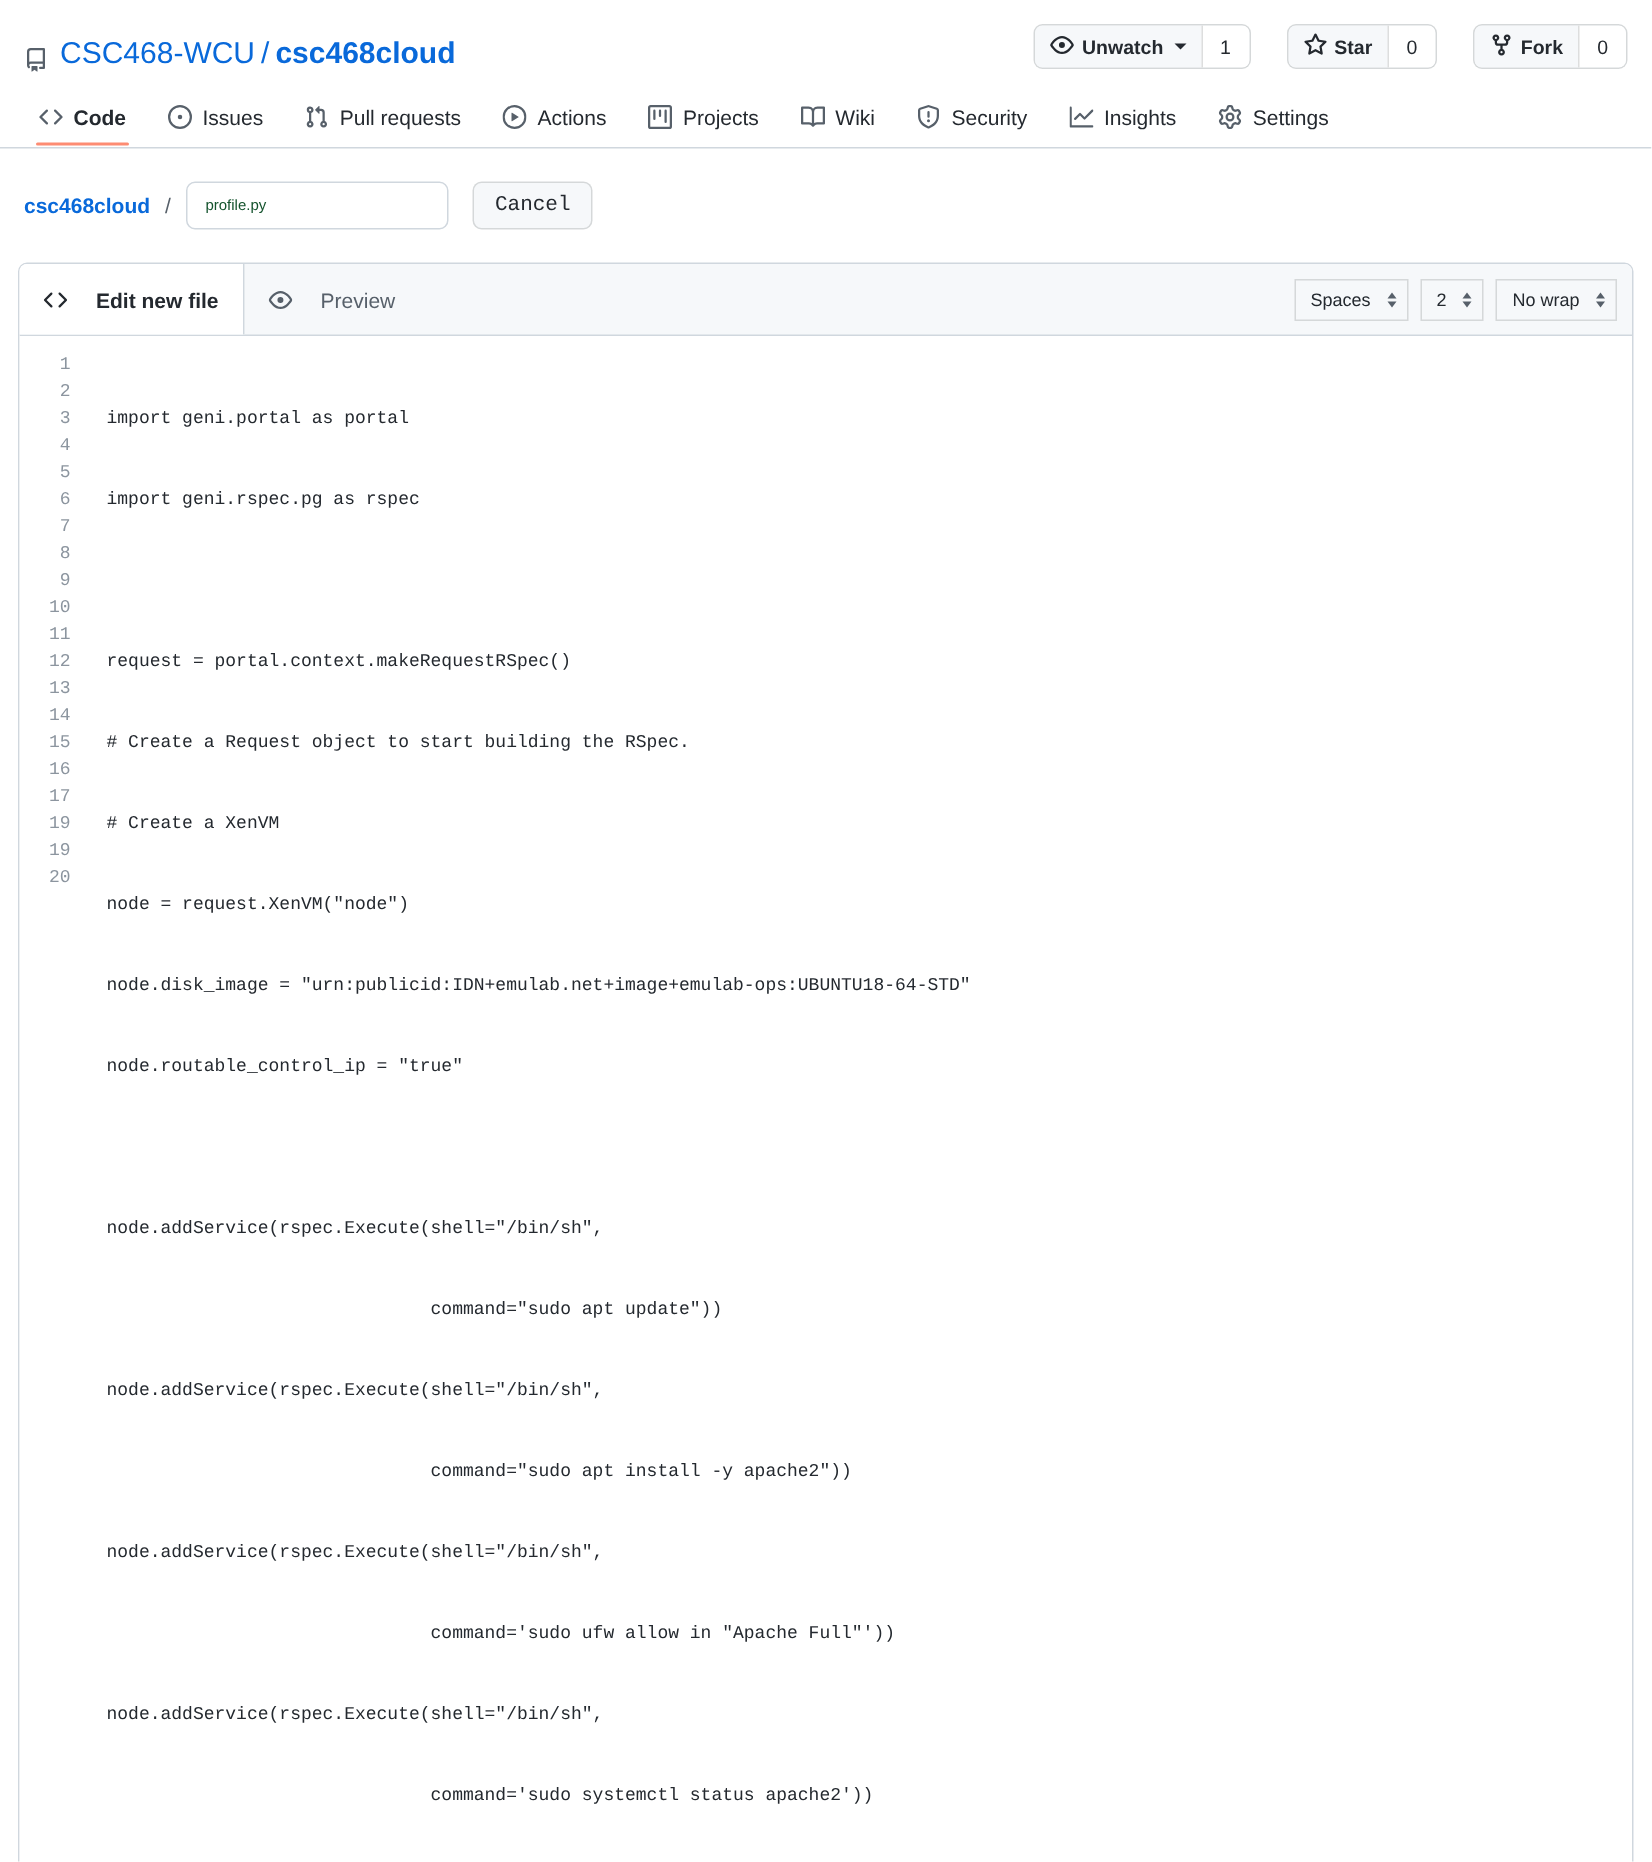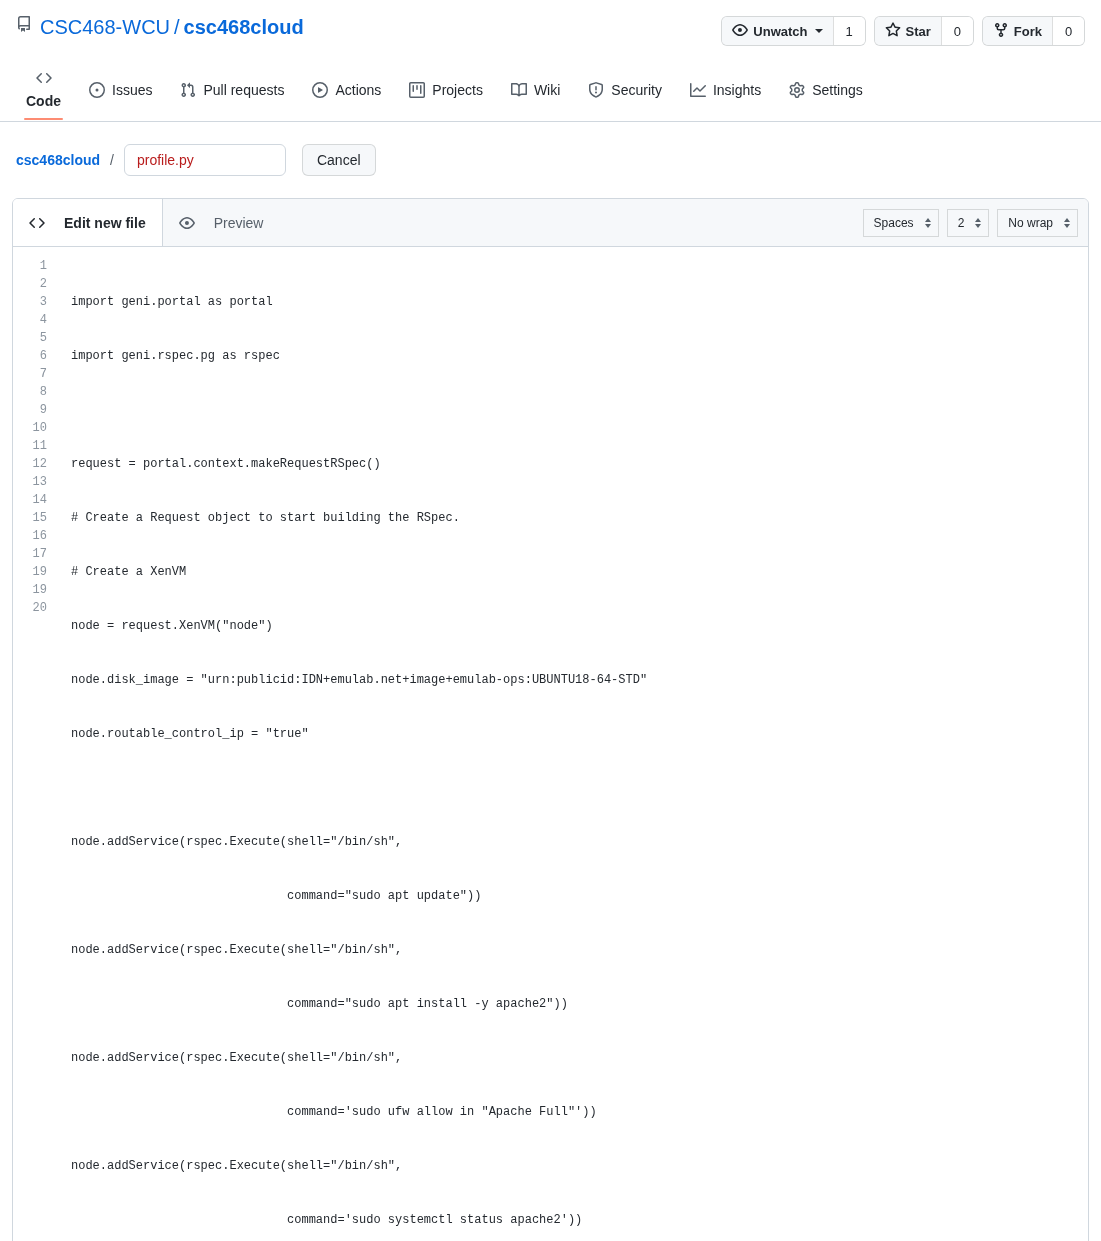--- a/index.html
+++ b/index.html
@@ -13,33 +13,33 @@
   }
   a { text-decoration: none; }
 
   
   .repo-header {
     padding: 16px 16px 0 16px;
     position: relative;
   }
   .repo-title-row {
     display: flex;
-    align-items: flex-start;
+    align-items: flex-end;
     height: 32px;
   }
   .repo-icon { margin-right: 8px; color: #57606a; display: flex; align-items: center; }
   .repo-owner { color: #0969da; font-size: 20px; }
   .repo-slash { color: #0969da; font-size: 20px; margin: 0 4px; }
   .repo-name { color: #0969da; font-size: 20px; font-weight: bold; }
 
   .repo-actions {
     position: absolute;
     right: 16px; top: 16px;
     display: flex;
-    gap: 8px;
+    gap: 24px;
   }
   .btn-group {
     display: flex;
     align-items: stretch;
     height: 30px;
     border: 1px solid rgba(27,31,36,0.15);
     border-radius: 6px;
     background: #f6f8fa;
     overflow: hidden;
   }
@@ -79,58 +79,58 @@
     align-items: center;
     gap: 7px;
     padding: 8px 10px 10px 10px;
     font-size: 14px;
     color: #24292f;
     border-bottom: 2px solid transparent;
     position: relative;
     cursor: pointer;
   }
   .nav-item .ico { color: #57606a; display: flex; align-items: center; }
-  .nav-item.active { font-weight: bold; flex-direction: column; }
+  .nav-item.active { font-weight: bold; }
   .nav-item.active::after {
     content: "";
     position: absolute;
     left: 8px; right: 8px; bottom: -1px;
     height: 2px;
     background: #fd8c73;
     border-radius: 6px;
   }
 
   
   .path-row {
     display: flex;
     align-items: center;
     padding: 22px 16px 0 16px;
     gap: 8px;
   }
   .path-repo { color: #0969da; font-weight: bold; font-size: 14px; }
   .path-sep { color: #57606a; font-size: 14px; margin: 0 2px; }
   .filename-input {
-    width: 162px; height: 32px;
+    width: 175px; height: 32px;
     border: 1px solid #d0d7de;
     border-radius: 6px;
     padding: 0 12px;
-    font-size: 14px;
+    font-size: 10px;
     font-family: "Liberation Sans", sans-serif;
-    color: #b91c1c;
+    color: #14532d;
     background: #ffffff;
     outline: none;
   }
   .btn-cancel-top {
     height: 32px;
     padding: 0 14px;
     border: 1px solid rgba(27,31,36,0.15);
     border-radius: 6px;
     background: #f6f8fa;
     font-size: 14px;
-    font-family: Liberation Sans, sans-serif;
+    font-family: Liberation Mono, monospace;
     color: #24292f;
     cursor: pointer;
     margin-left: 8px;
   }
 
   
   .editor-box {
     margin: 22px 12px 0 12px;
     border: 1px solid #d0d7de;
     border-radius: 6px;

